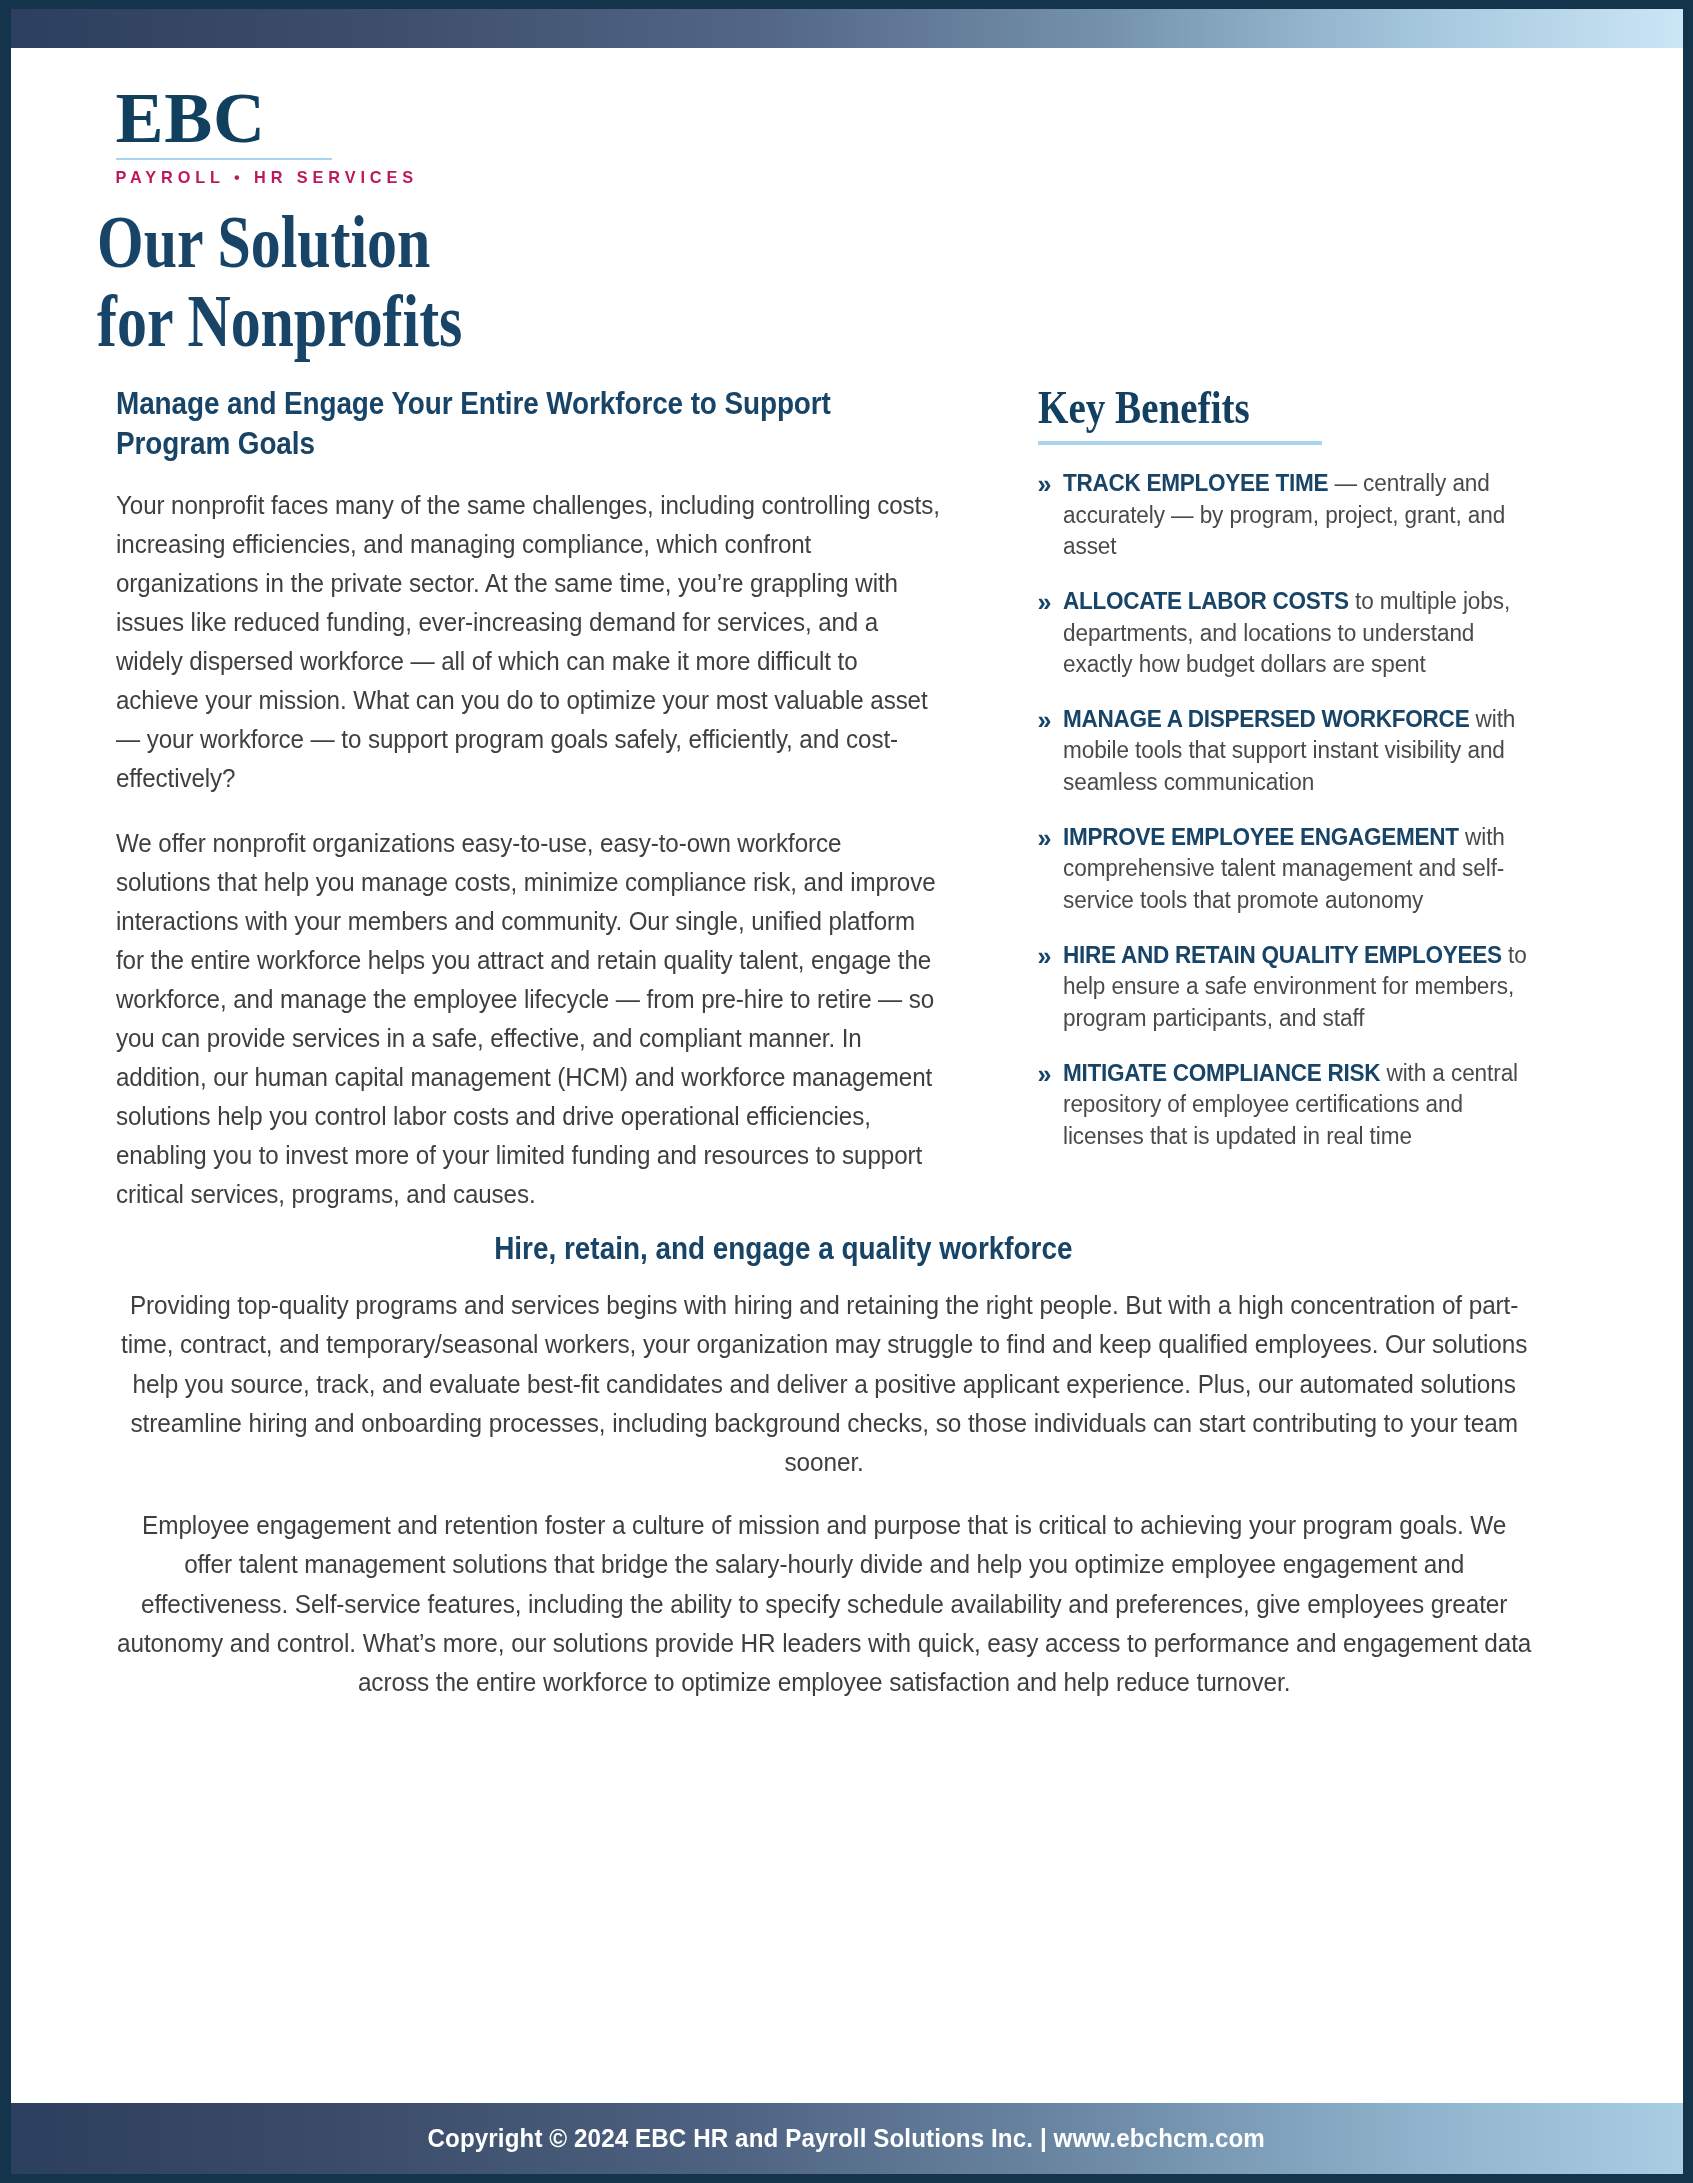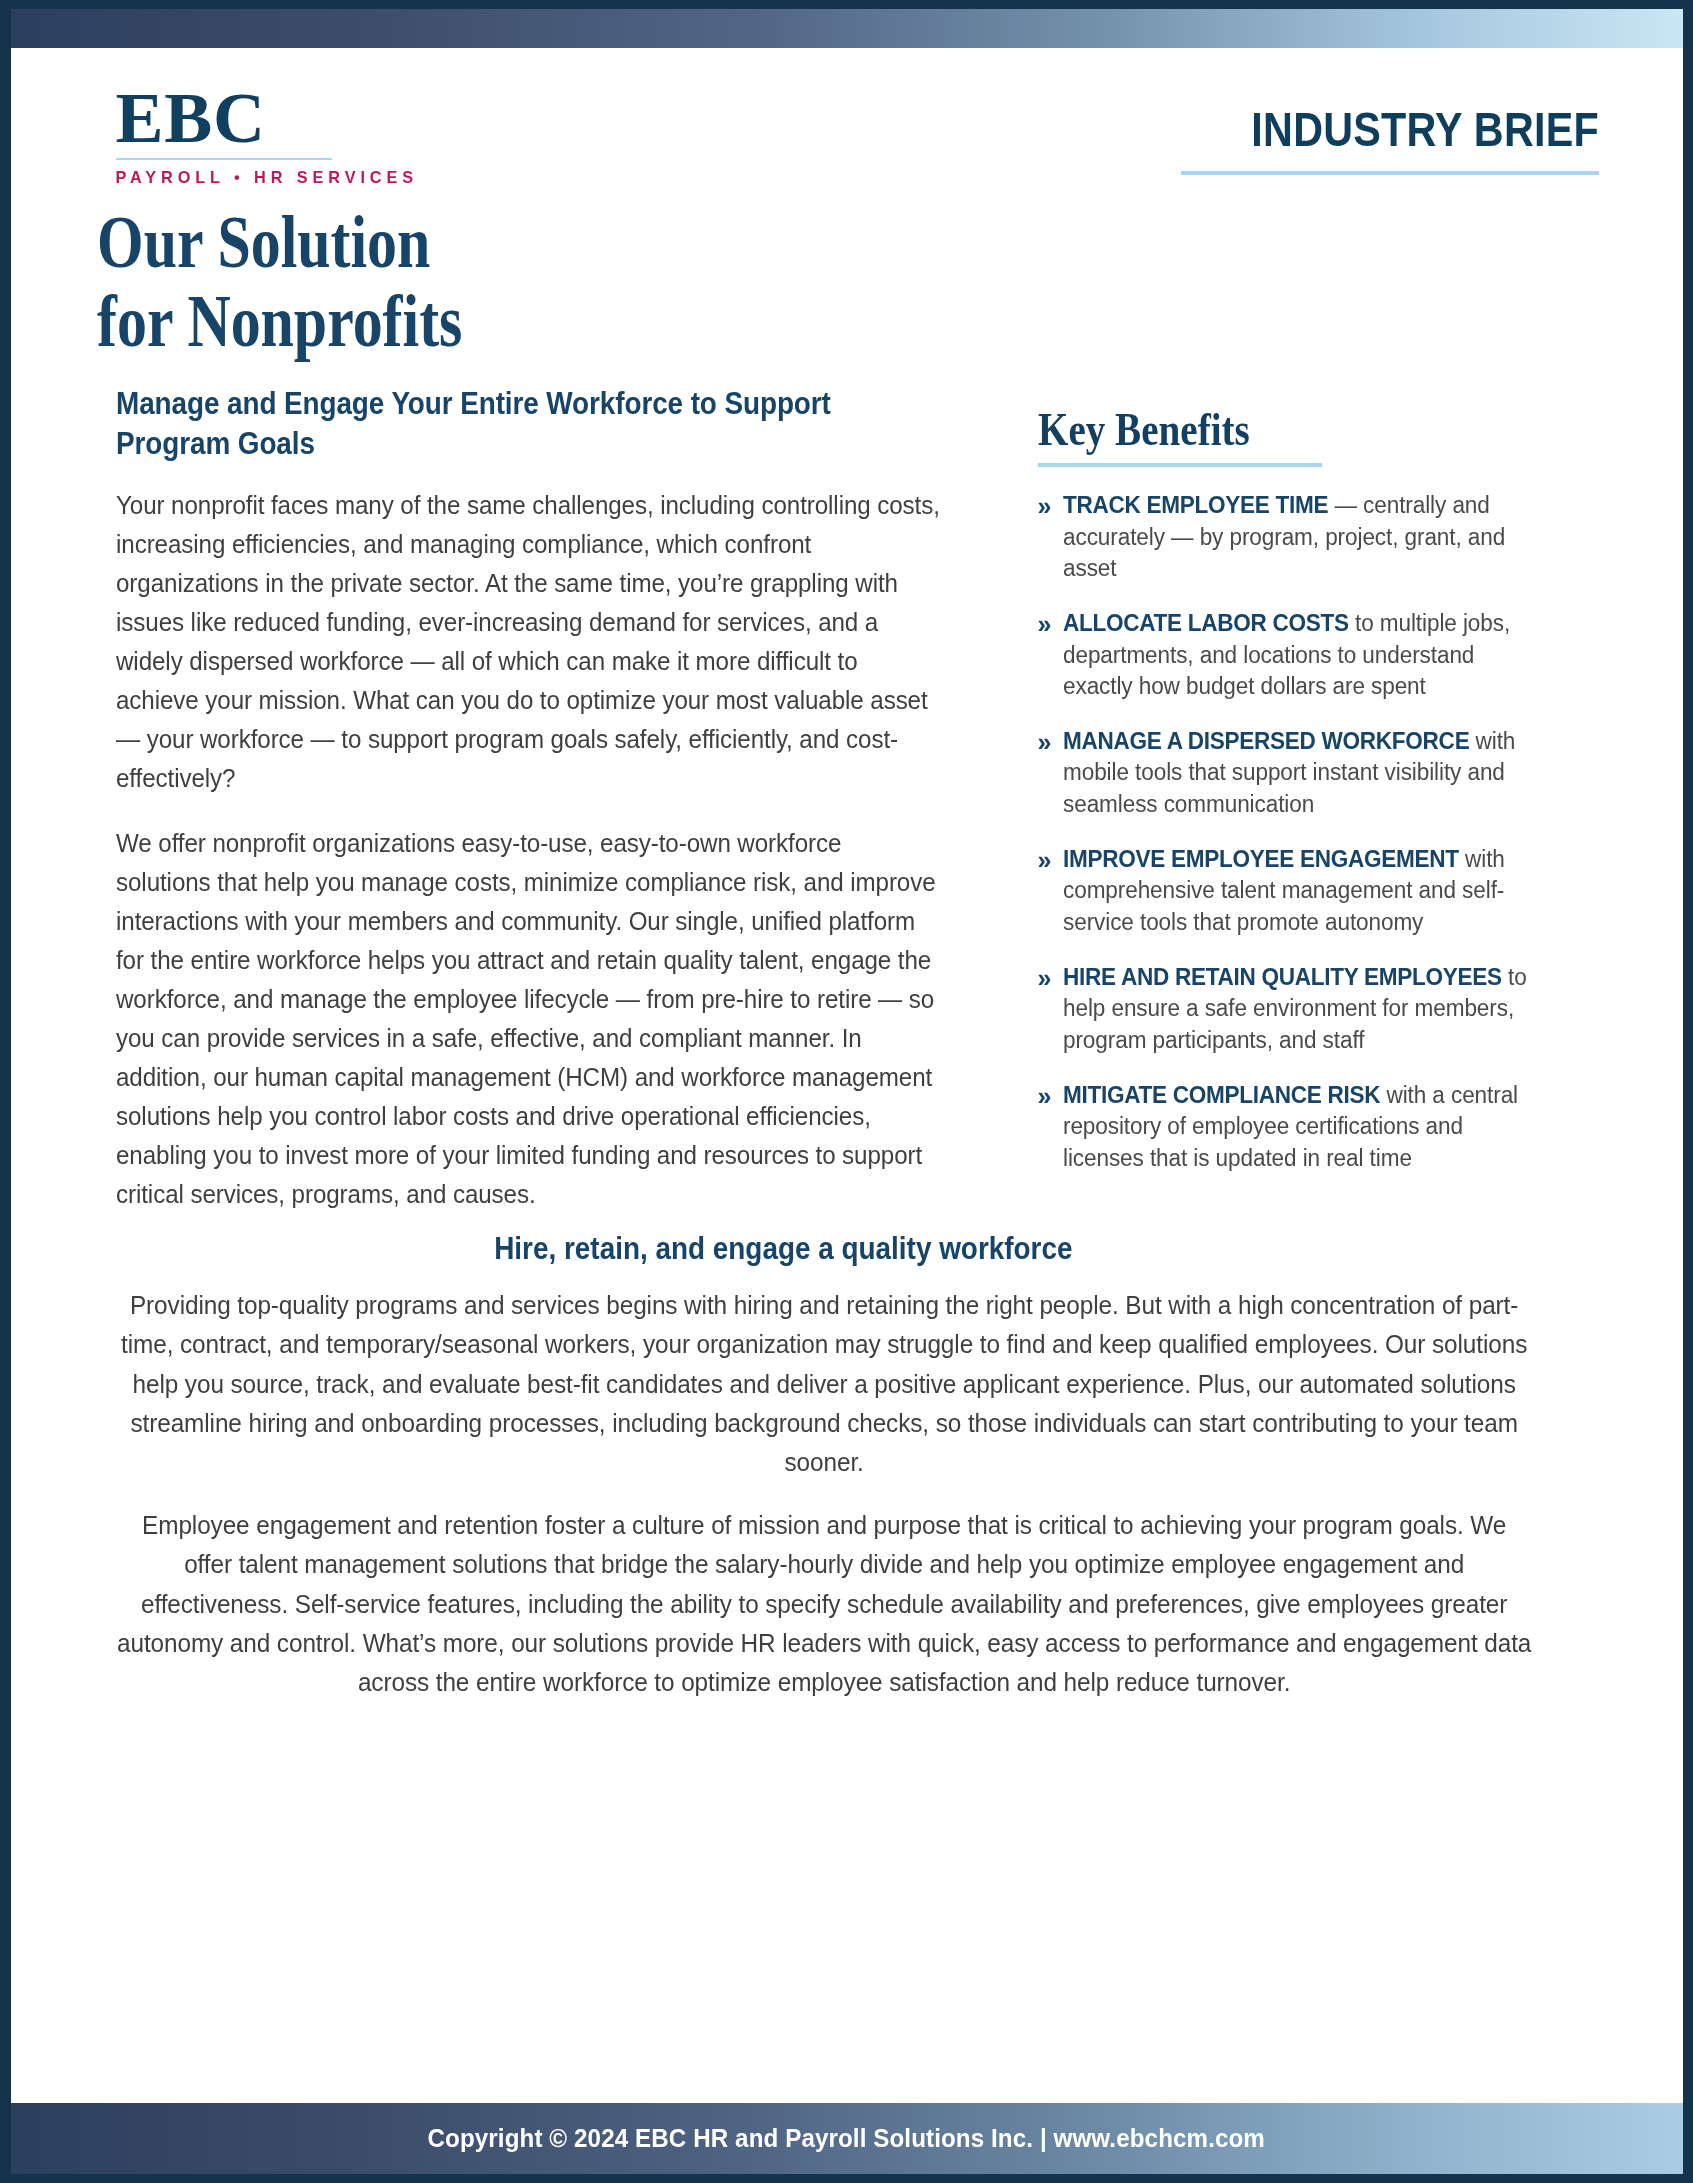--- a/index.html
+++ b/index.html
@@ -112,21 +112,21 @@
   .doc-title span { display: block; }
 
   
   .columns {
     flex: 0 0 auto;
     display: flex;
     padding: 22px 84px 0 105px;
     gap: 34px;
   }
   .col-left { width: 888px; flex: 0 0 888px; }
-  .col-right { width: 523px; flex: 0 0 523px; margin-top: 22px; }
+  .col-right { width: 523px; flex: 0 0 523px; }
 
   .sub-head {
     color: #174467;
     font-weight: bold;
     font-size: 31px;
     line-height: 1.30;
     letter-spacing: -0.1px;
     transform: scaleX(0.90);
     transform-origin: left top;
     margin: 0 0 22px 0;
@@ -236,24 +236,20 @@
   <div class="sheet">
 
     <div class="top-band"></div>
 
     <div class="header">
       <div class="logo-block">
         <div class="logo-word">EBC</div>
         <div class="logo-rule"></div>
         <div class="logo-tag">PAYROLL • HR SERVICES</div>
       </div>
-      <div class="brief-block">
-        <div class="brief-title">INDUSTRY BRIEF</div>
-        <div class="brief-rule"></div>
-      </div>
     </div>
 
     <div class="doc-title">
       <span>Our Solution</span>
       <span>for Nonprofits</span>
     </div>
 
     <div class="columns">
 
       <div class="col-left">

